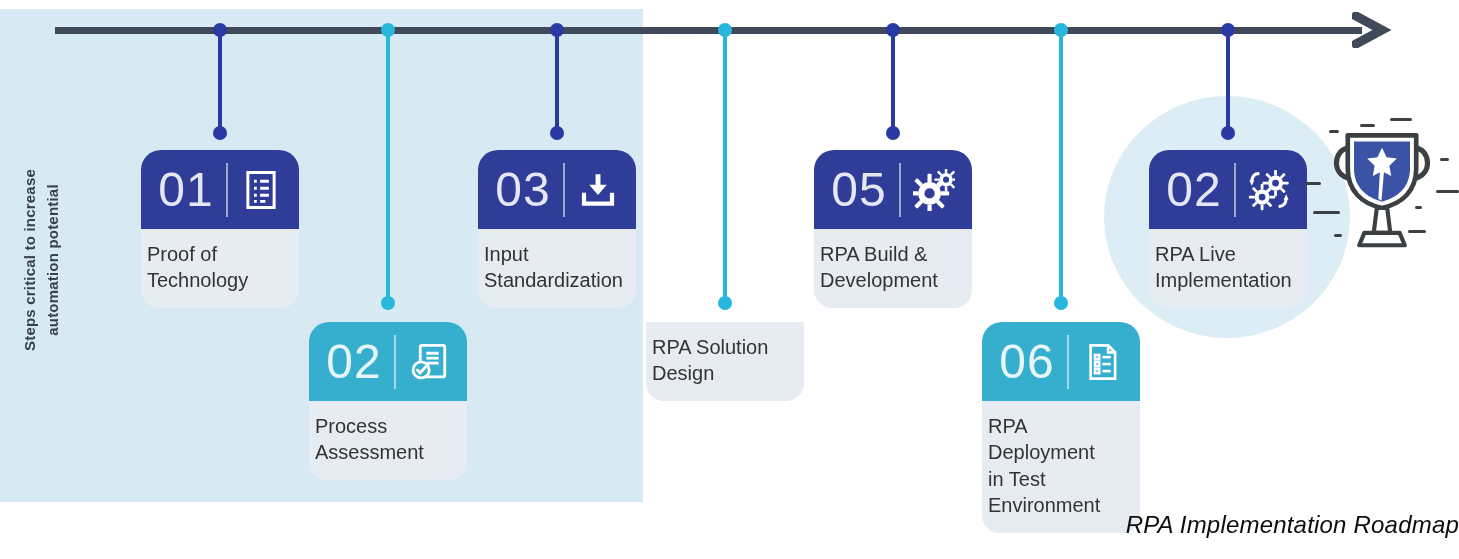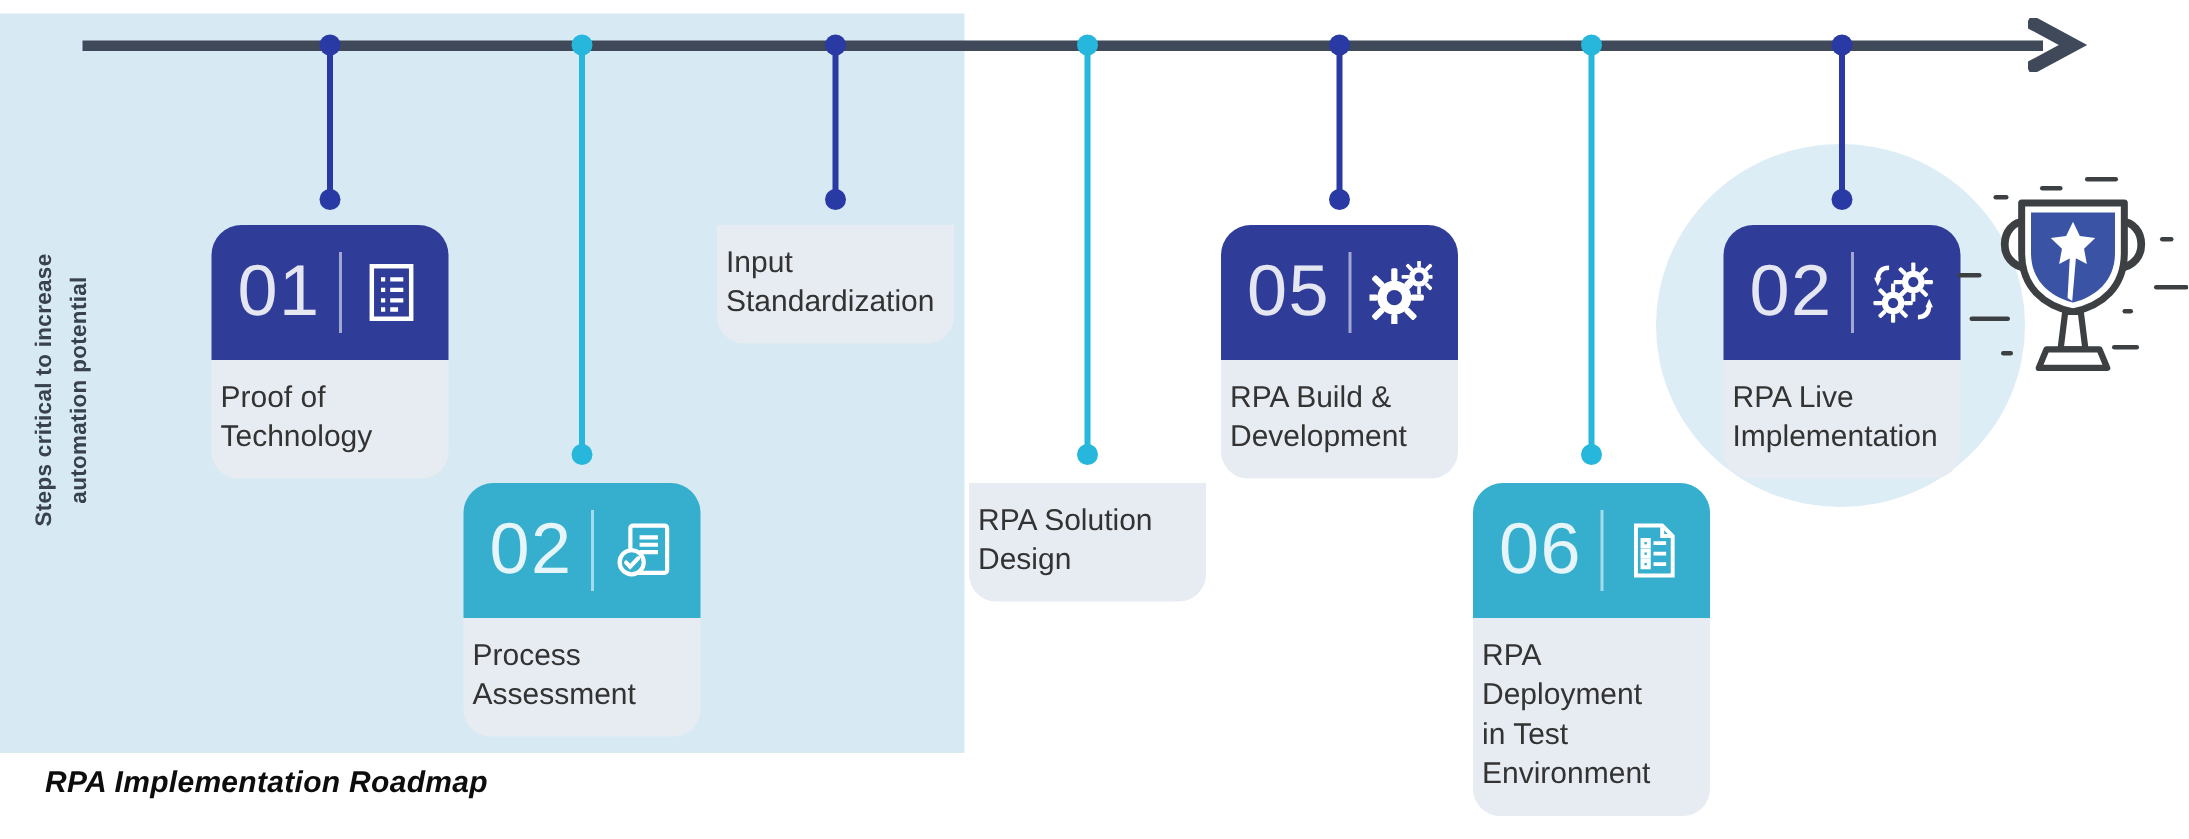--- a/index.html
+++ b/index.html
@@ -22,34 +22,34 @@
   .tl-dot{position:absolute;left:72px;top:-7px;width:14px;height:14px;border-radius:50%;}
   .conn{position:absolute;left:77px;top:0;width:4px;}
   .end-dot{position:absolute;left:72px;width:14px;height:14px;border-radius:50%;}
   .odd  .conn{height:103px;}  .odd  .end-dot{top:96px;}
   .even .conn{height:273px;}  .even .end-dot{top:266px;}
   .blue .tl-dot,.blue .conn,.blue .end-dot{background:var(--blue-conn);}
   .teal .tl-dot,.teal .conn,.teal .end-dot{background:var(--teal-conn);}
 
   .card{position:absolute;left:0;width:158px;}
   .odd .card{top:120px;} .even .card{top:292px;}
-  .card-header{height:90px;border-radius:20px 20px 0 0;display:flex;align-items:center;justify-content:center;gap:12px;}
+  .card-header{height:79px;border-radius:20px 20px 0 0;display:flex;align-items:center;justify-content:center;gap:12px;}
   .blue .card-header{background:var(--blue);}
   .teal .card-header{background:var(--teal);}
   .num{font-size:48px;line-height:1;color:rgba(255,255,255,.87);letter-spacing:1px;}
   .divider{width:2px;height:54px;background:rgba(255,255,255,.55);}
   .icon-slot svg{width:42px;height:42px;display:block;}
   .card-label{background:var(--labelbg);border-radius:0 0 18px 18px;padding:12px 6px 14px;
     text-align:left;font-size:20px;color:#333;line-height:1.32;white-space:pre-line;}
 
   .trophy{position:absolute;left:1322px;top:125px;}
   .dash{position:absolute;height:3px;border-radius:2px;background:var(--outline);}
 
-  .title{position:absolute;left:0;right:0;top:511px;text-align:left;text-indent:30px;
-    font-size:20px;font-weight:700;font-style:italic;color:#0d0d0d;letter-spacing:.2px;}
+  .title{position:absolute;left:0;right:0;top:511px;text-align:right;text-indent:30px;
+    font-size:24px;font-weight:400;font-style:italic;color:#0d0d0d;letter-spacing:.2px;}
 </style>
 </head>
 <body>
 
 <div class="canvas">
 
   <div class="panel"></div>
   <div class="spotlight"></div>
 
   <div class="timeline-bar"></div>
@@ -107,20 +107,33 @@
       </div>
       <div class="card-label">Process
 Assessment</div>
     </div>
   </div>
       <div class="step s3 odd blue">
     <div class="tl-dot"></div>
     <div class="conn"></div>
     <div class="end-dot"></div>
     <div class="card">
+      <div class="card-header">
+        <div class="num">03</div>
+        <div class="divider"></div>
+        <div class="icon-slot">
+              <svg viewBox="0 0 24 24">
+    <g fill="#fff">
+      <rect x="10.6" y="3" width="2.8" height="6.4"></rect>
+      <polygon points="7,9 17,9 12,14.8"></polygon>
+    </g>
+    <path d="M4,13.5 V19.8 H20 V13.5" stroke="#fff" stroke-width="2.4" fill="none"></path>
+  </svg>
+            </div>
+      </div>
       <div class="card-label">Input
 Standardization</div>
     </div>
   </div>
       <div class="step s4 even teal">
     <div class="tl-dot"></div>
     <div class="conn"></div>
     <div class="end-dot"></div>
     <div class="card">
       <div class="card-label">RPA Solution

